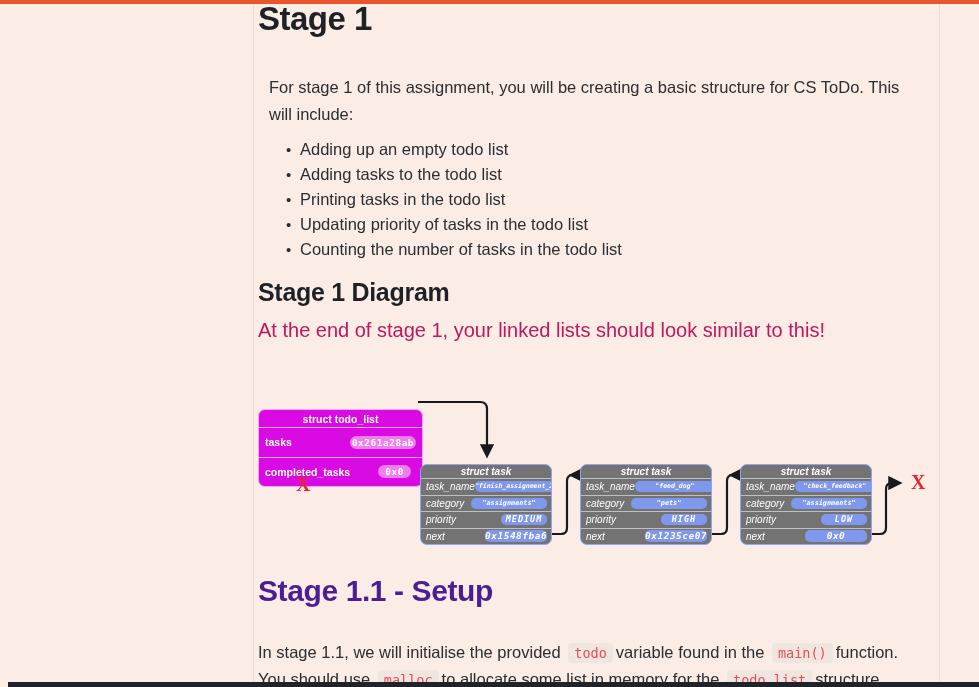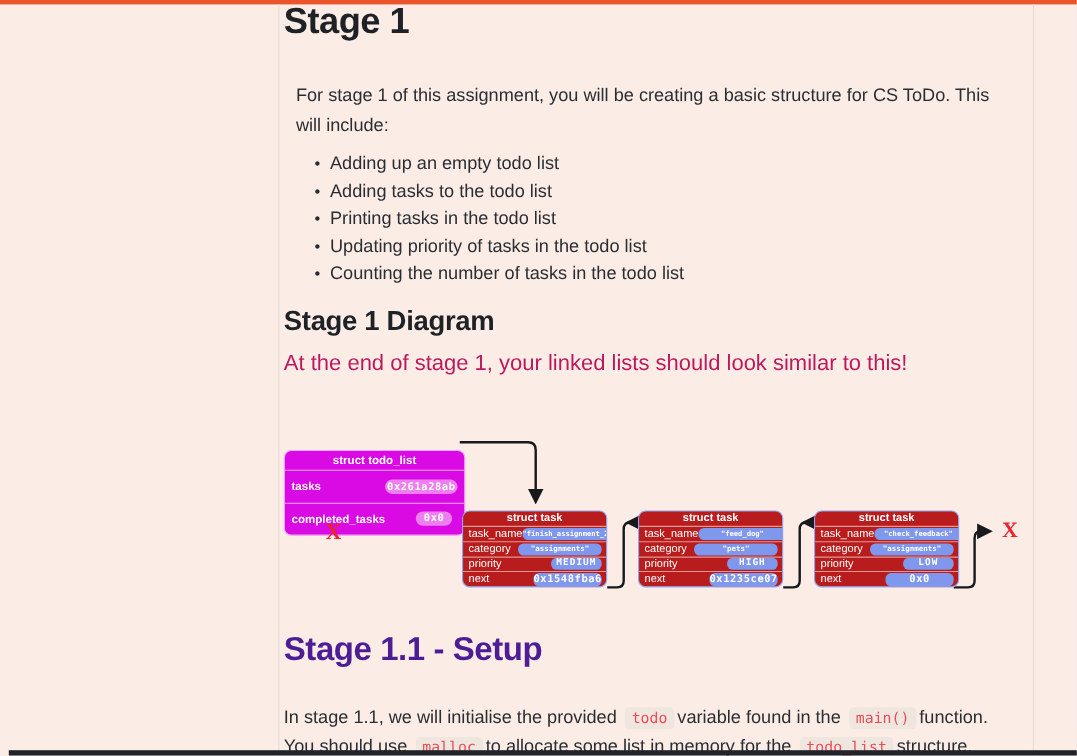--- a/index.html
+++ b/index.html
@@ -29,21 +29,21 @@
   .dbox { position:absolute; border-radius:7px; display:flex; flex-direction:column; overflow:hidden; }
   .listbox { left:258px; top:16px; width:165px; height:78px; background:#d90ae4; border:1.5px solid #f3a6f3;margin-top:28px; }
   .listbox .hd { height:18px; line-height:18px; text-align:center; color:#fff; font-size:10.5px; font-weight:600; border-bottom:1px solid rgba(255,255,255,.65); }
   .listbox .row { flex:1; display:flex; align-items:center; justify-content:space-between; padding:0 6px;gap:28px; }
   .listbox .row + .row { border-top:1px solid rgba(255,255,255,.65); }
   .listbox .lbl { color:#fff; font-size:10.5px; font-weight:600; }
   .lpill { background:#ef7ff0; border-radius:7px; height:13px; line-height:13px; text-align:center; color:#fff;
            font-family:"DejaVu Sans Mono", monospace; font-weight:700; font-size:9.5px; letter-spacing:.5px; }
   .lpill.w1 { width:66px; } .lpill.w2 { width:58px; margin-right:5px; }
 
-  .taskbox { top:99px; width:132px; height:70px; background:#b91c1c; border:1.5px solid #90a6f0; }
+  .taskbox { top:99px; width:132px; height:81px; background:#737373; border:1.5px solid #90a6f0;font-style:italic; }
   .taskbox .hd { height:14px; line-height:14px; text-align:center; color:#fff; font-size:10px; font-weight:700; border-bottom:1px solid rgba(255,255,255,.55); }
   .taskbox .row { flex:1; display:flex; align-items:center; justify-content:space-between; padding:0 4px 0 5px; }
   .taskbox .row + .row { border-top:1px solid rgba(255,255,255,.55); }
   .taskbox .lbl { color:#fff; font-size:10px; font-weight:500; white-space:nowrap; }
   .tpill { background:#7f97ec; border-radius:5px; height:11px; line-height:11px; text-align:center; color:#fff;
            font-family:"DejaVu Sans Mono", monospace; font-weight:700; white-space:nowrap; overflow:hidden; flex:0 0 auto; }
   .tpill.name { width:80px; font-size:6.5px; }
   .tpill.cat  { width:76px; font-size:6.8px; }
   .tpill.prio { width:46px; font-size:8.5px; letter-spacing:1px; }
   .tpill.next { width:62px; height:12px; line-height:12px; font-size:9.5px; letter-spacing:.5px; }

